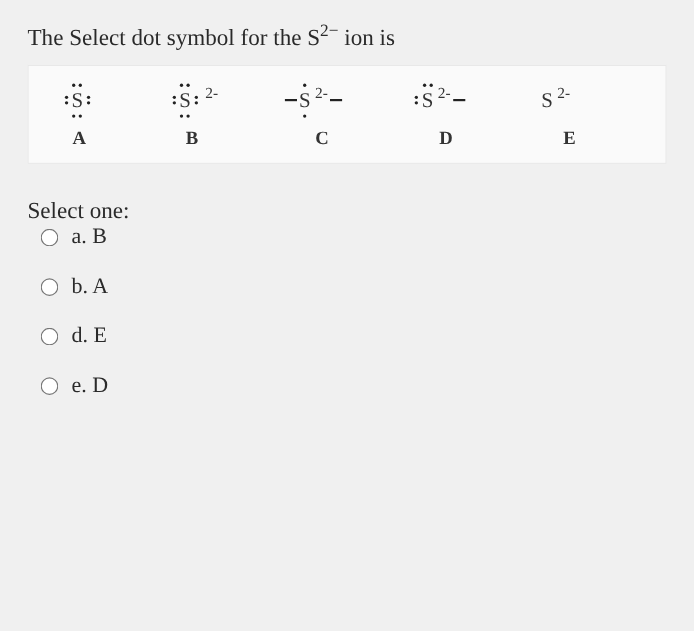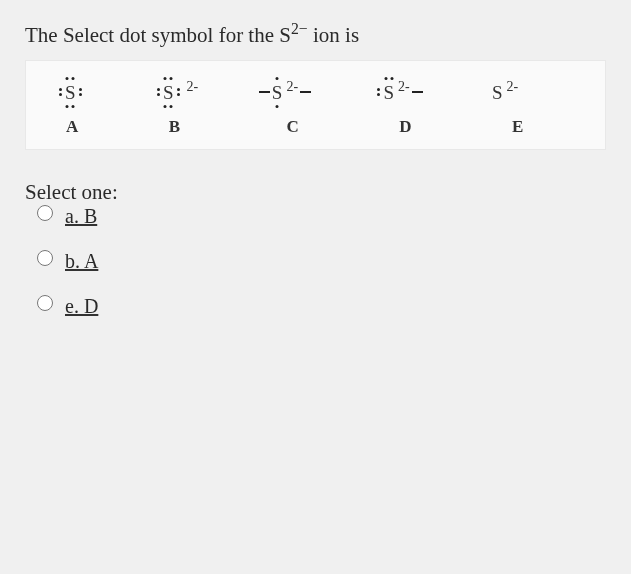--- a/index.html
+++ b/index.html
@@ -102,23 +102,23 @@
       background: #222;
       margin: 0 2px;
     }
     .prompt {
       font-size: 21px;
       color: #2a2a2a;
     }
     .answers { padding-left: 12px; }
     .answer-row {
       display: flex;
+      align-items: center;
       margin-bottom: 22px;
       cursor: pointer;
-      text-decoration: underline;
     }
     .answer-row input[type="radio"] {
       width: 16px;
       height: 16px;
       margin-right: 12px;
     }
     .answer-label {
       font-size: 20px;
       color: #2a2a2a;
     }
@@ -246,15 +246,19 @@
   <label class="answer-row">
     <input type="radio" name="ans" style="">
     <span class="answer-label">a. B</span>
   </label>
   <label class="answer-row">
     <input type="radio" name="ans" style="">
     <span class="answer-label">b. A</span>
   </label>
   <label class="answer-row">
     <input type="radio" name="ans" style="">
+    <span class="answer-label">d. E</span>
+  </label>
+  <label class="answer-row">
+    <input type="radio" name="ans" style="">
     <span class="answer-label">e. D</span>
   </label>
 </div>
 
 </body></html>

